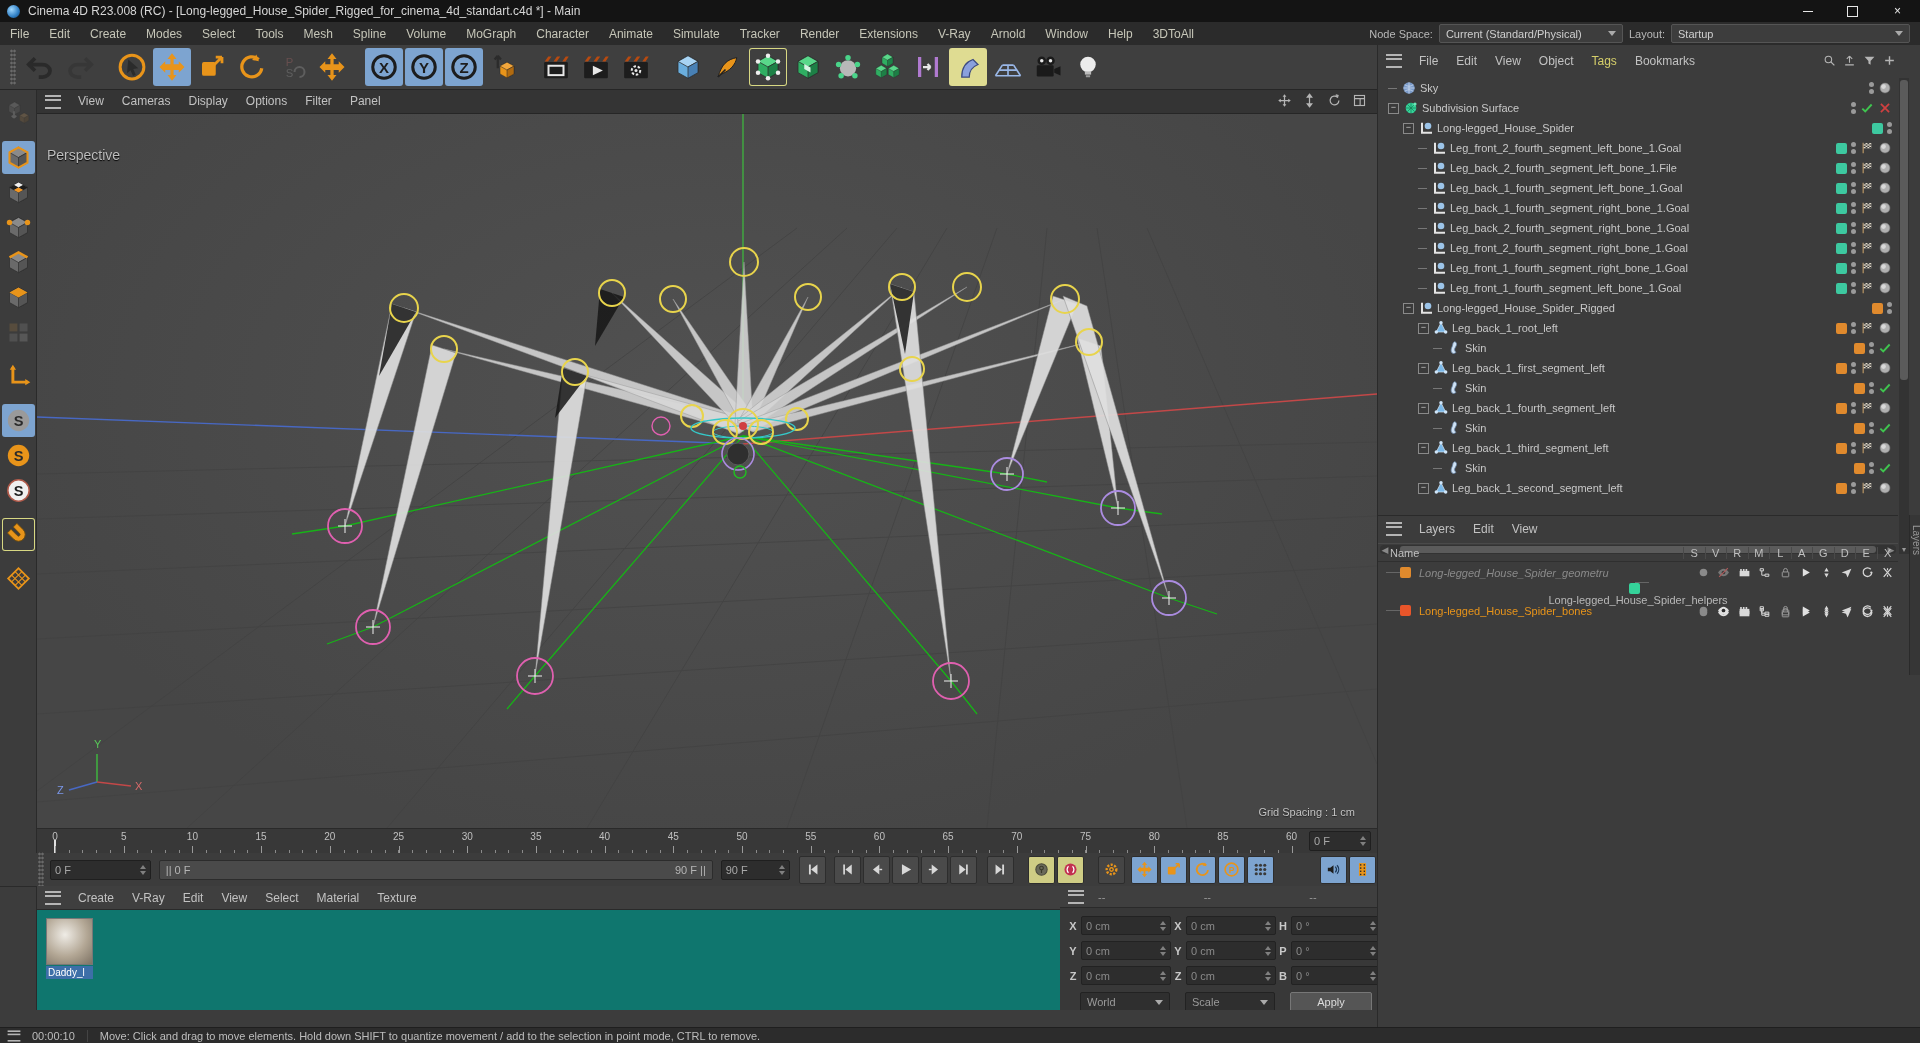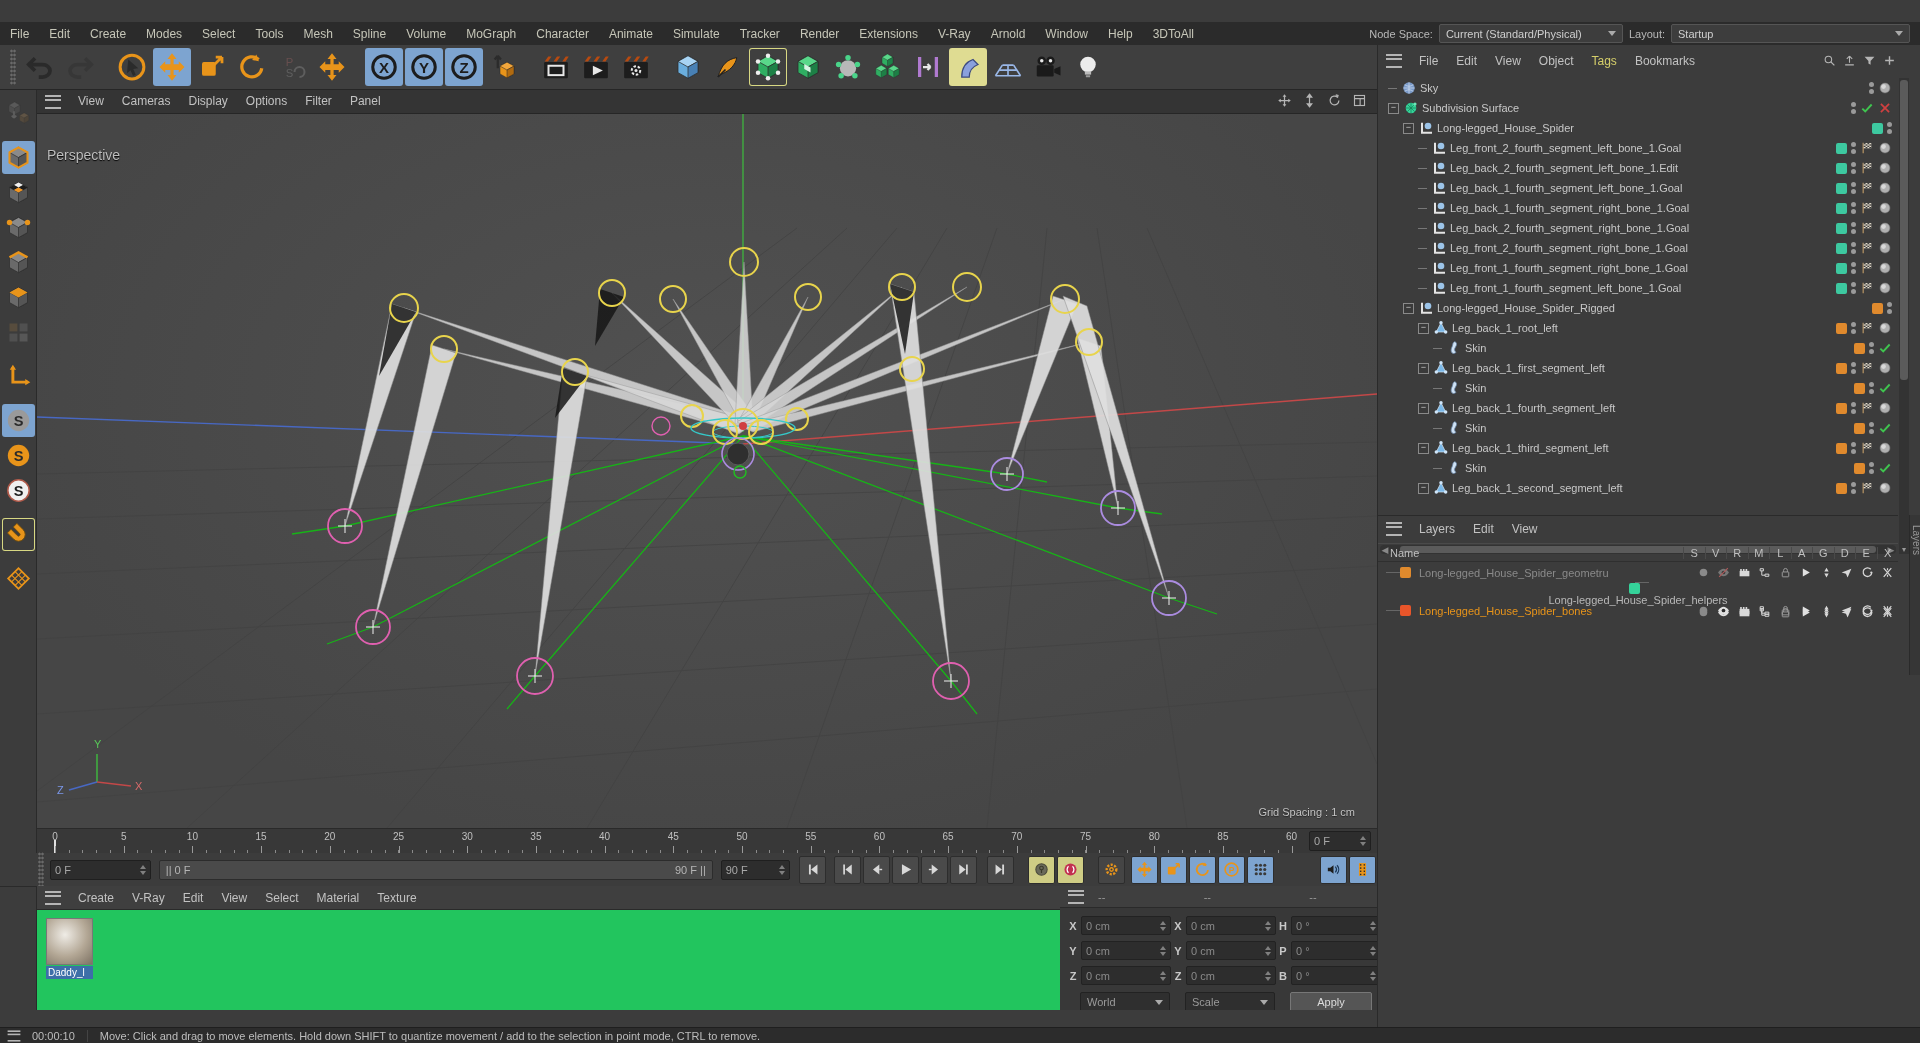--- a/index.html
+++ b/index.html
@@ -76,21 +76,21 @@
   .tr{width:25px;height:26px;margin:0 1px;background:#4a4a4a;border:1px solid #2d2d2d;border-radius:2px;
       display:flex;align-items:center;justify-content:center;flex:none;}
   .tr svg{width:17px;height:17px;}
   .tr.olive{background:#cfcd85;}
   .tr.blue{background:#7da4d0;}
   .tr.dark{background:#454545;}
   
   #materials{left:37px;top:886px;width:1023px;height:124px;background:#383838;border-right:1px solid #2a2a2a;}
   #mat-menubar{position:absolute;left:0;top:0;width:100%;height:24px;background:#3f3f3f;border-bottom:1px solid #2a2a2a;display:flex;align-items:center;box-sizing:border-box;}
   .mat-menu{padding:0 9px;font-size:12px;color:#c2c2c2;}
-  #mat-body{position:absolute;left:0;top:24px;right:0;bottom:0;background:#22c55e;}
+  #mat-body{position:absolute;left:0;top:24px;right:0;bottom:0;background:#0f766e;}
   .mat-item{position:absolute;left:9px;top:8px;width:47px;}
   .mat-thumb{width:47px;height:47px;background:radial-gradient(circle at 40% 35%,#efece6,#b3a795 55%,#7d7264);border:1px solid #777;box-sizing:border-box;}
   .mat-name{margin-top:1px;background:#3d6fa8;color:#fff;font-size:10px;padding:1px 2px;white-space:nowrap;overflow:hidden;width:43px;}
   
   #coords{left:1060px;top:886px;width:317px;height:124px;background:#383838;}
   #coord-head{position:absolute;left:0;top:0;width:100%;height:22px;background:#3f3f3f;border-bottom:1px solid #2a2a2a;display:flex;align-items:center;box-sizing:border-box;}
   .coord-sec-head{width:100px;color:#9a9a9a;font-size:11px;}
   .coord-row{position:absolute;display:flex;align-items:center;gap:3px;}
   .coord-lbl{width:10px;color:#c8c8c8;font-weight:bold;font-size:11px;text-align:center;}
   .coord-fld{width:80px;height:17px;background:#2d2d2d;border:1px solid #222;border-radius:2px;color:#8a8a8a;
@@ -132,41 +132,56 @@
   #layers-menubar{position:absolute;left:0;top:0;width:520px;height:26px;display:flex;align-items:center;border-top:1px solid #2a2a2a;background:#3c3c3c;}
   #layers-header{position:absolute;left:0;top:28px;width:520px;height:17px;border-top:1px solid #4a4a4a;border-bottom:1px solid #2f2f2f;display:flex;align-items:center;}
   #layers-header .nm{padding-left:12px;color:#c0c0c0;}
   .lay-cols{margin-left:auto;display:flex;}
   .lay-col{width:20.5px;text-align:center;color:#c0c0c0;border-left:1px solid #4a4a4a;font-size:11px;}
   .lay-row{position:absolute;left:0;width:520px;height:19px;display:flex;align-items:center;}
   .lay-tree{width:14px;margin-left:8px;border-top:1px solid #666;flex:none;}
   .lay-sq{width:11px;height:11px;border-radius:2px;flex:none;margin-right:8px;}
   .lay-name{font-size:11px;color:#b8b8b8;}
   .lay-name.sel{color:#e8941a;}
-  .lay-name.dim{color:#8a8a8a;}
+  .lay-name.dim{color:#8a8a8a;font-style:italic;}
   .lay-icons{margin-left:auto;display:flex;}
   .lay-cell{width:20.5px;display:flex;align-items:center;justify-content:center;}
   .lay-cell svg{width:13px;height:13px;}
   #side-tabs{position:absolute;left:531px;top:470px;width:12px;height:160px;background:#363636;border-left:1px solid #2a2a2a;}
   #side-tabs .vtab{writing-mode:vertical-rl;font-size:10px;color:#9a9a9a;padding:10px 0;text-align:center;width:12px;}
   
   #statusbar{left:0;top:1027px;width:1920px;height:16px;background:#2c2c2c;border-top:1px solid #1f1f1f;
              display:flex;align-items:center;box-sizing:border-box;}
   #statusbar .hamburger{transform:scale(.8);margin:0 6px;}
   #status-time{color:#bdbdbd;font-size:11px;padding:0 12px 0 4px;border-right:1px solid #444;}
   #status-msg{color:#bdbdbd;font-size:11px;padding-left:12px;}
   
   #botgap{left:0;top:1010px;width:1377px;height:17px;background:#3c3c3c;}
   #transport-leftgap{left:0;top:853px;width:37px;height:33px;background:#3c3c3c;}
 </style>
 </head>
 <body>
 
 <div id="app">
 
+  <div id="titlebar" class="abs">
+    <span class="appicon"></span>
+    <span class="title">Cinema 4D R23.008 (RC) - [Long-legged_House_Spider_Rigged_for_cinema_4d_standart.c4d *] - Main</span>
+    <div id="winbtns">
+      <span class="winbtn">
+          <span class="minglyph"></span>
+        </span>
+      <span class="winbtn">
+          <span class="maxglyph"></span>
+        </span>
+      <span class="winbtn">
+          <span>×</span>
+        </span>
+    </div>
+  </div>
 
   <div id="menubar" class="abs">
     <div id="main-menus" style="display:flex;">
         <span class="menu-item">File</span>
         <span class="menu-item">Edit</span>
         <span class="menu-item">Create</span>
         <span class="menu-item">Modes</span>
         <span class="menu-item">Select</span>
         <span class="menu-item">Tools</span>
         <span class="menu-item">Mesh</span>
@@ -1126,21 +1141,21 @@
                 <circle cx="12" cy="12" r="8.5" fill="none" stroke="#777"></circle>
               </svg></span>
           </span>
         </div>
         <div class="om-row" style="padding-left: 40px;">
           <span class="om-dash"></span>
           <span class="om-icon"><svg viewBox="0 0 24 24">
               <path d="M6 4v15h15" stroke="#e4e4e4" stroke-width="3" fill="none"></path>
               <circle cx="15" cy="9" r="5" fill="#9cc4e8"></circle>
             </svg></span>
-          <span class="lbl">Leg_back_2_fourth_segment_left_bone_1.Edit</span>
+          <span class="lbl">Leg_back_2_fourth_segment_left_bone_1.File</span>
           <span class="om-right">
             <span class="om-sq" style="background: rgb(61, 201, 160);"></span>
             <span class="om-dots">
               <i></i>
               <i></i>
             </span>
             <span class="om-tag"><svg viewBox="0 0 24 24">
                 <rect x="4.5" y="3" width="1.8" height="18" fill="#caa36a"></rect>
                 <rect x="6.3" y="3.5" width="13" height="9" fill="#e8e0d0"></rect>
                 <g fill="#3a3a3a">

